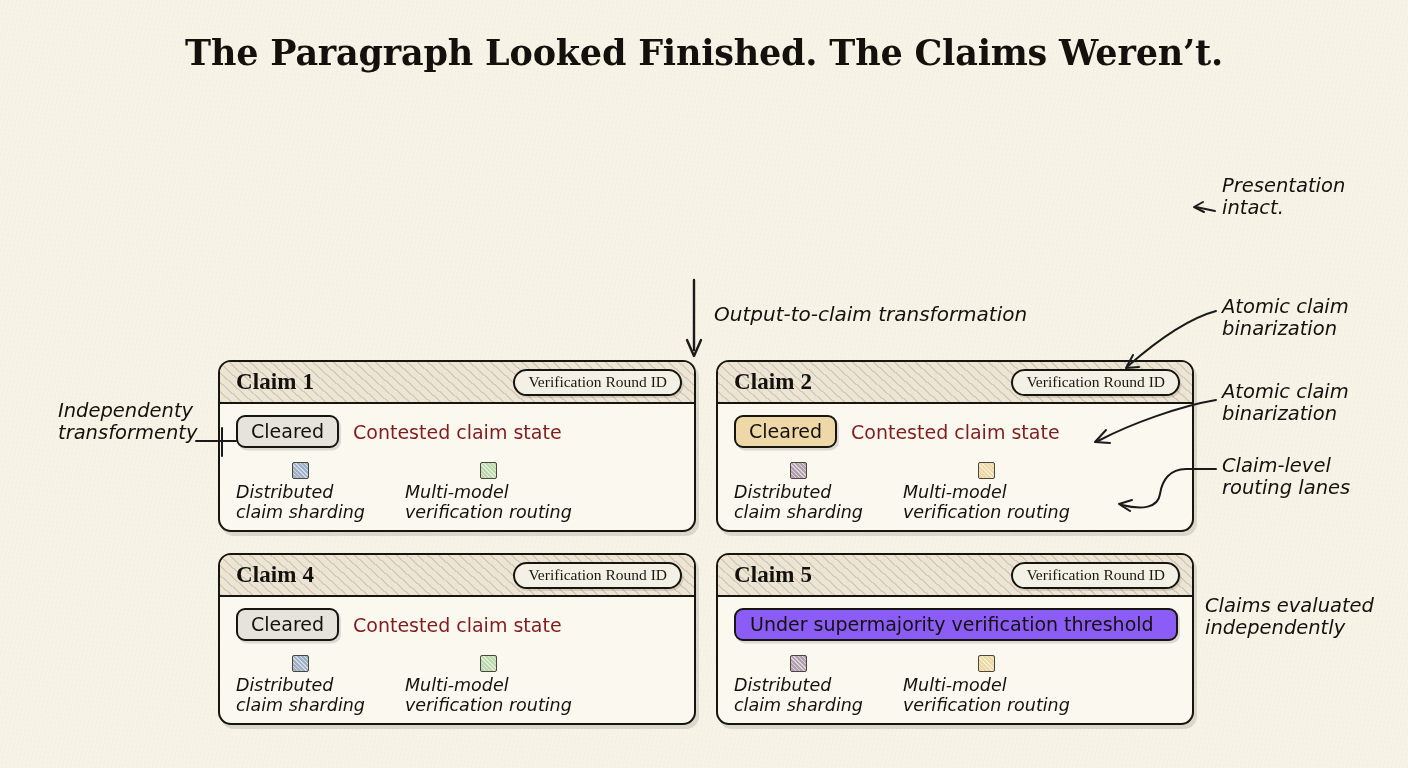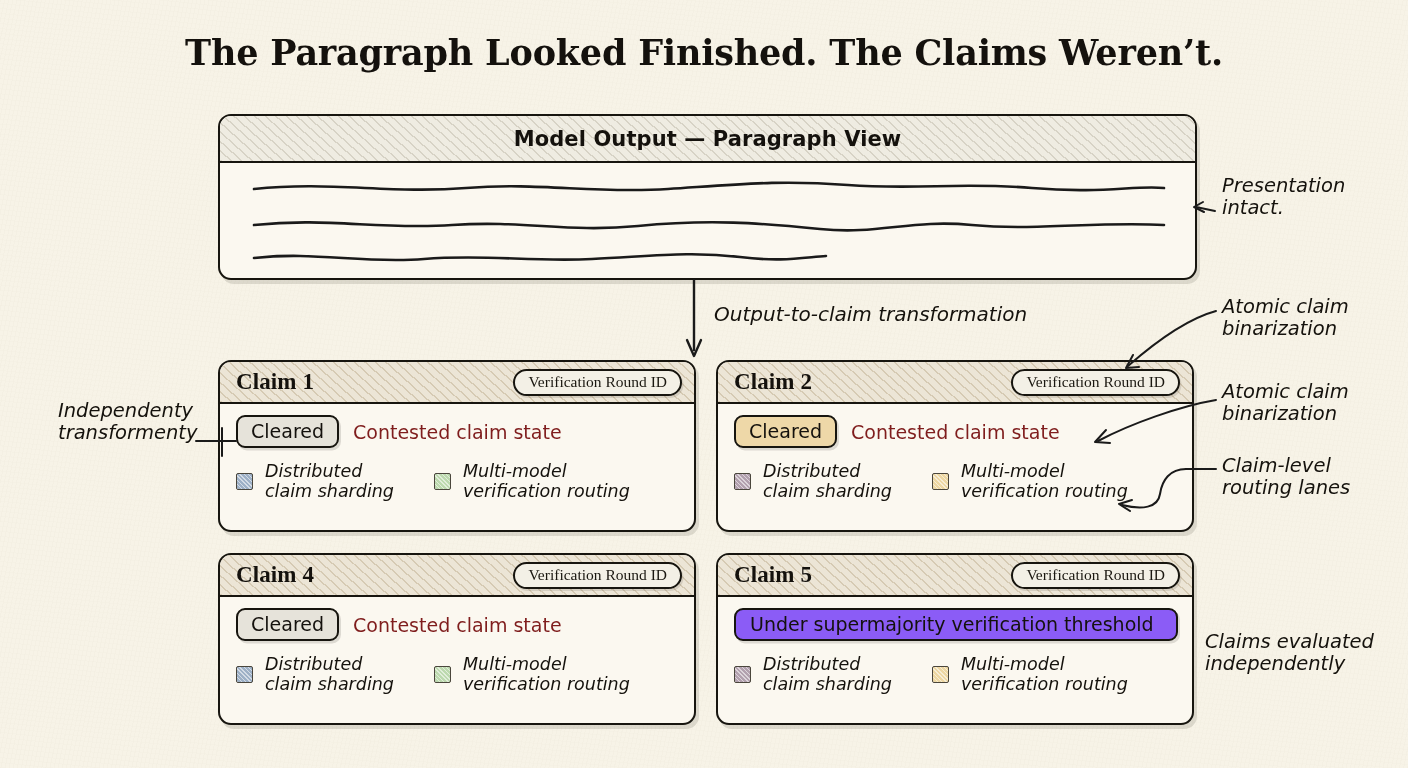--- a/index.html
+++ b/index.html
@@ -119,21 +119,21 @@
     color: #14110d;
     background: #e6e3da;
     box-shadow: 2px 2.5px 0 rgba(40,35,25,.14);
     white-space: nowrap;
   }
   .state-badge.amber { background: #eed8a8; }
   .state-badge.wide  { background: #8b5cf6; width: 100%; box-sizing: border-box; text-align: left; padding-left: 14px; }
   .state-text { font-size: 19px; color: #7f1d1d; white-space: nowrap; }
 
   .lanes-row { display: flex; gap: 40px; margin-top: 14px; }
-  .lane { display: flex; align-items: center; gap: 12px; }
+  .lane { display: flex; align-items: center; gap: 4px; flex-direction: column; }
   .lane-swatch {
     width: 15px; height: 15px; flex: 0 0 15px;
     border: 1.8px solid #4a463c;
     border-radius: 2px;
     background-image: repeating-linear-gradient(45deg, rgba(255,255,255,.55) 0 1px, rgba(0,0,0,0) 1px 3px);
   }
   .lane-label {
     font-style: italic; font-size: 17.5px; line-height: 1.12; color: #15120d;
     white-space: pre-line;
   }
@@ -144,46 +144,34 @@
     font-style: italic;
     font-size: 19.5px;
     line-height: 1.15;
     color: #15120d;
     white-space: pre-line;
   }
   #annot-presentation    { left: 1222px; top: 175px; }
   #annot-atomic-1        { left: 1222px; top: 296px; }
   #annot-atomic-2        { left: 1222px; top: 381px; }
   #annot-routing         { left: 1222px; top: 455px; }
-  #annot-evaluated       { left: 1205px; top: 595px; margin-top: 36px; }
+  #annot-evaluated       { left: 1205px; top: 595px; }
   #annot-independenty    { left: 58px;  top: 400px; }
 
   #connectors { position: absolute; inset: 0; pointer-events: none; }
 </style>
 </head>
 <body>
 
 <div id="paper-grain"></div>
 
 <div id="stage">
 
   <div id="title">The Paragraph Looked Finished. The Claims Weren’t.</div>
 
-  <div class="sketch-card" id="paragraph-panel">
-    <div class="card-header">
-      <span id="paragraph-panel-title">Model Output — Paragraph View</span>
-    </div>
-    <div id="paragraph-lines">
-      <svg width="975" height="113" viewBox="0 0 975 113" fill="none">
-        <path d="M34 26 C 110 18, 170 31, 246 25 C 322 19, 372 31, 448 26 C 524 21, 560 17, 628 22 C 696 27, 742 19, 812 25 C 882 31, 916 22, 944 25" stroke="#1a1a1a" stroke-width="2.6" stroke-linecap="round"></path>
-        <path d="M34 62 C 108 54, 158 67, 232 62 C 306 57, 346 70, 418 63 C 490 56, 540 60, 600 66 C 660 72, 690 56, 752 62 C 814 68, 880 58, 944 62" stroke="#1a1a1a" stroke-width="2.6" stroke-linecap="round"></path>
-        <path d="M34 95 C 96 88, 142 101, 204 96 C 266 91, 310 99, 372 96 C 434 93, 470 88, 520 94 C 560 99, 580 95, 606 93" stroke="#1a1a1a" stroke-width="2.6" stroke-linecap="round"></path>
-      </svg>
-    </div>
-  </div>
 
   <div id="flow-arrow">
     <svg width="460" height="90" viewBox="0 0 460 90" fill="none">
       <path d="M54 2 L54 72" stroke="#1a1a1a" stroke-width="2.4" stroke-linecap="round"></path>
       <path d="M47 62 L54 78 L61 62" stroke="#1a1a1a" stroke-width="2.4" stroke-linecap="round" stroke-linejoin="round" fill="none"></path>
     </svg>
   </div>
   <div id="flow-arrow-label">Output-to-claim transformation</div>
 
   <div class="sketch-card claim-card" id="claim-1">

